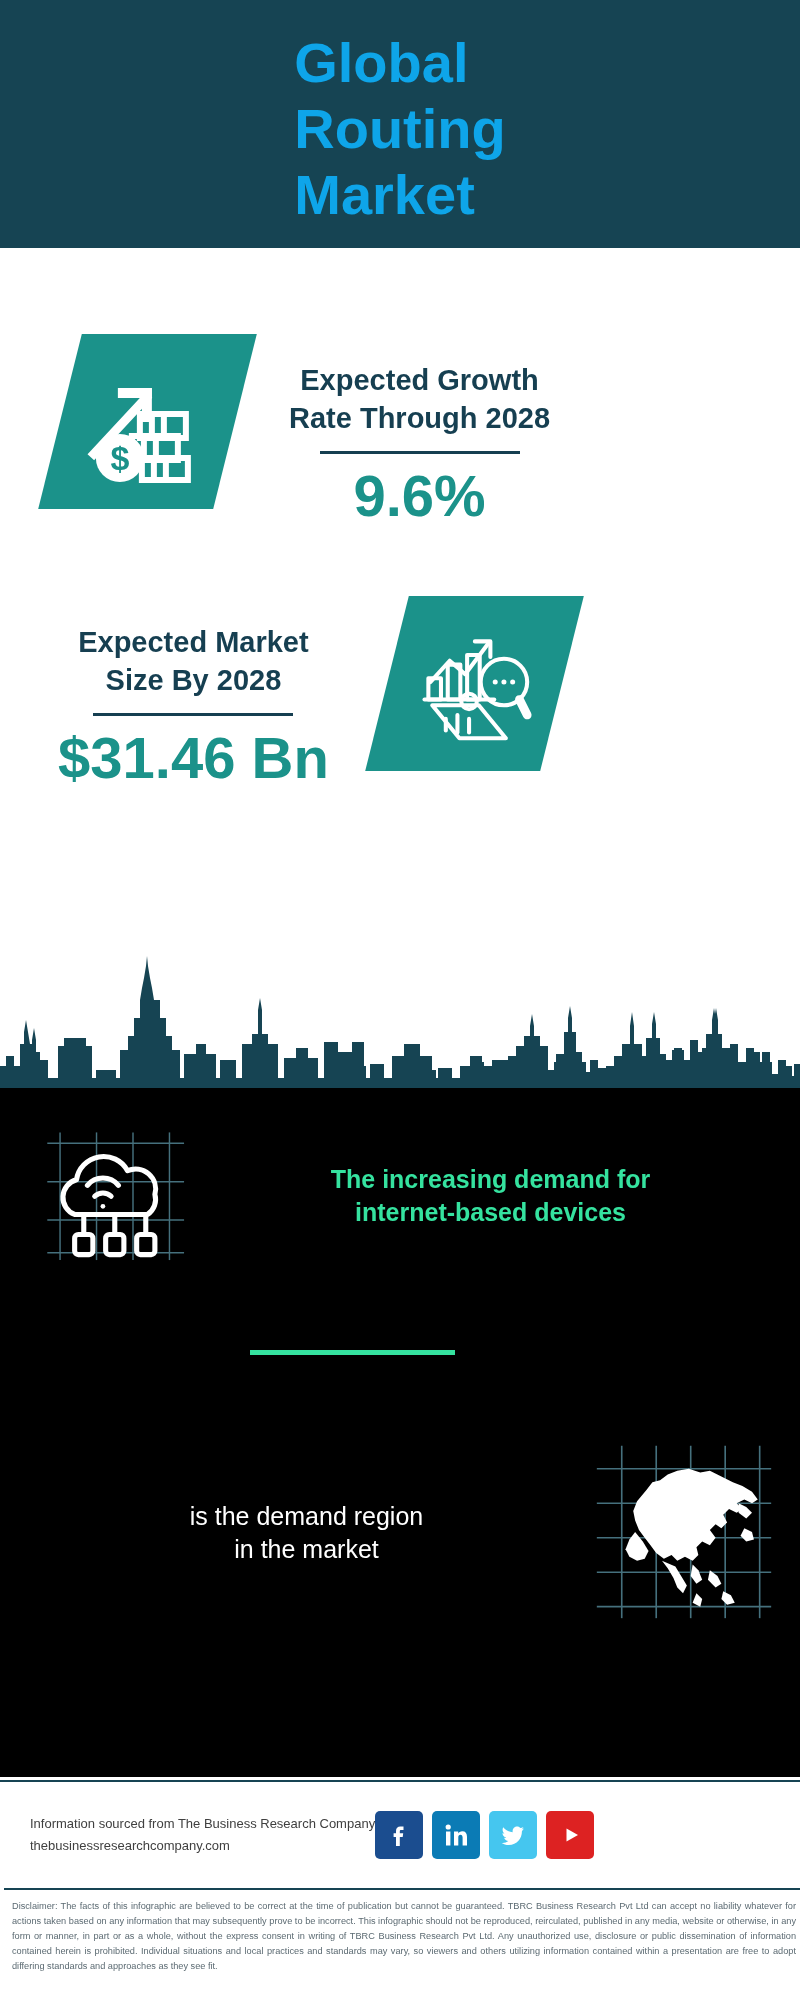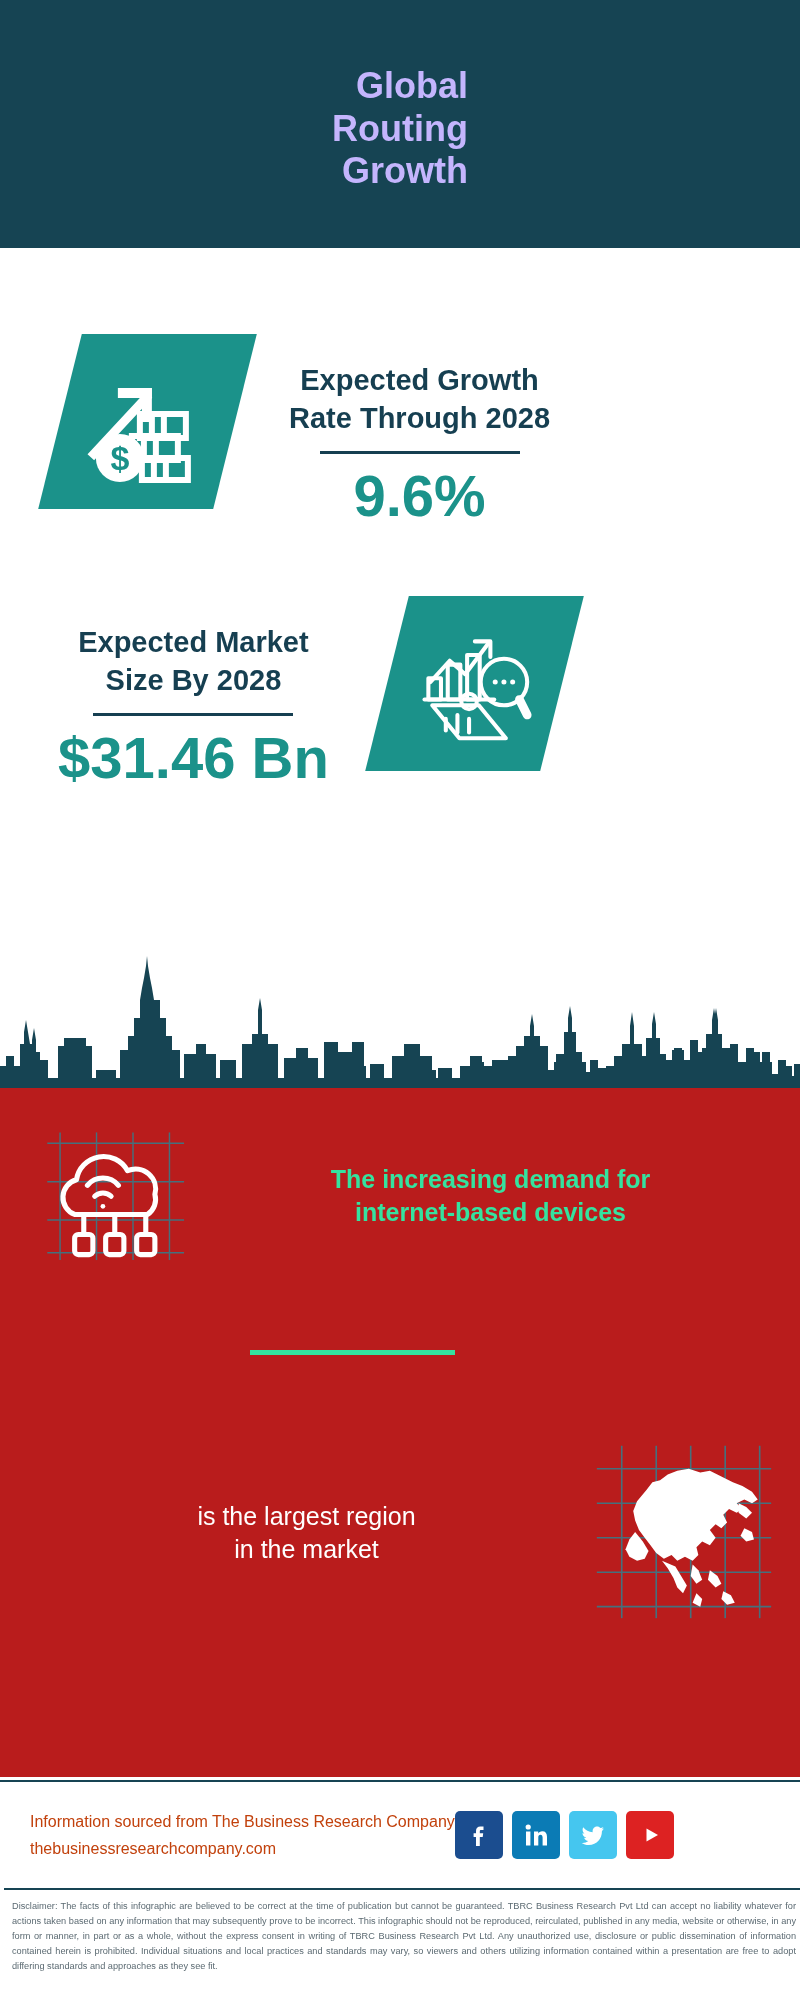--- a/index.html
+++ b/index.html
@@ -29,25 +29,25 @@
     background: #164453;
     display: flex;
     flex-direction: column;
     align-items: center;
     justify-content: center;
     box-sizing: border-box;
     padding-top: 10px;
   }
   .header h1 {
     margin: 0;
-    color: #c4b5fd;
-    font-size: 36px;
+    color: #0ea5e9;
+    font-size: 56px;
     font-weight: bold;
     line-height: 1.18;
-    text-align: right;
+    text-align: left;
     letter-spacing: 0px;
   }
   .header .hl { display: block; }
 
   
   .white-area {
     position: relative;
     width: 100%;
     height: 700px;
     background: #ffffff;
@@ -133,21 +133,21 @@
   }
   .skyline-wrap svg { display: block; width: 800px; height: 140px; }
 
   
   .dark-section {
     position: absolute;
     top: 1088px;
     left: 0;
     width: 800px;
     height: 689px;
-    background: #b91c1c;
+    background: #000000;
     overflow: hidden;
   }
 
   .fact {
     position: absolute;
     display: flex;
     align-items: center;
   }
   .fact-1 { top: 28px; left: 40px; width: 730px; }
   .fact-2 { top: 352px; left: 30px; width: 745px; }
@@ -187,22 +187,22 @@
     height: 108px;
     background: #ffffff;
     border-top: 2px solid #164453;
     display: flex;
     align-items: center;
     box-sizing: border-box;
     padding: 0 24px 0 30px;
   }
   .source-text {
     flex: 1 1 auto;
-    color: #c2410c;
-    font-size: 16px;
+    color: #404040;
+    font-size: 13px;
     line-height: 1.7;
   }
   .source-text div { white-space: nowrap; }
   .socials { display: flex; gap: 9px; flex: 0 0 auto; padding-right: 196px; }
   .sicon {
     width: 48px;
     height: 48px;
     border-radius: 5px;
     display: flex;
     align-items: center;
@@ -233,21 +233,21 @@
 </style>
 </head>
 <body>
 
 <div class="page">
 
   <div class="header">
     <h1>
       <span class="hl">Global</span>
       <span class="hl">Routing</span>
-      <span class="hl">Growth</span>
+      <span class="hl">Market</span>
     </h1>
   </div>
 
   <div class="white-area">
 
     <div class="stat-row row1">
       <div style="width:60px;flex:0 0 auto;"></div>
       <div class="para-box">
         <div class="para-inner">
           <svg viewBox="0 0 128 128" width="128" height="128" aria-hidden="true">
@@ -412,21 +412,21 @@
       <div class="fact-copy">
         <div class="fact-hl">The increasing demand for</div>
         <div class="fact-hl">internet-based devices</div>
       </div>
     </div>
 
     <div class="mid-divider"></div>
 
     <div class="fact fact-2">
       <div class="fact-copy">
-        <div class="fact-sub">is the largest region</div>
+        <div class="fact-sub">is the demand region</div>
         <div class="fact-sub">in the market</div>
       </div>
       <div style="width:10px;flex:0 0 auto;"></div>
       <div class="fact-icon">
         <svg viewBox="0 0 190 190" width="182" height="182" aria-hidden="true">
           <g stroke="#45707d" stroke-width="1.7" fill="none">
             <line x1="30" y1="6" x2="30" y2="186"></line>
             <line x1="66" y1="6" x2="66" y2="186"></line>
             <line x1="102" y1="6" x2="102" y2="186"></line>
             <line x1="138" y1="6" x2="138" y2="186"></line>

